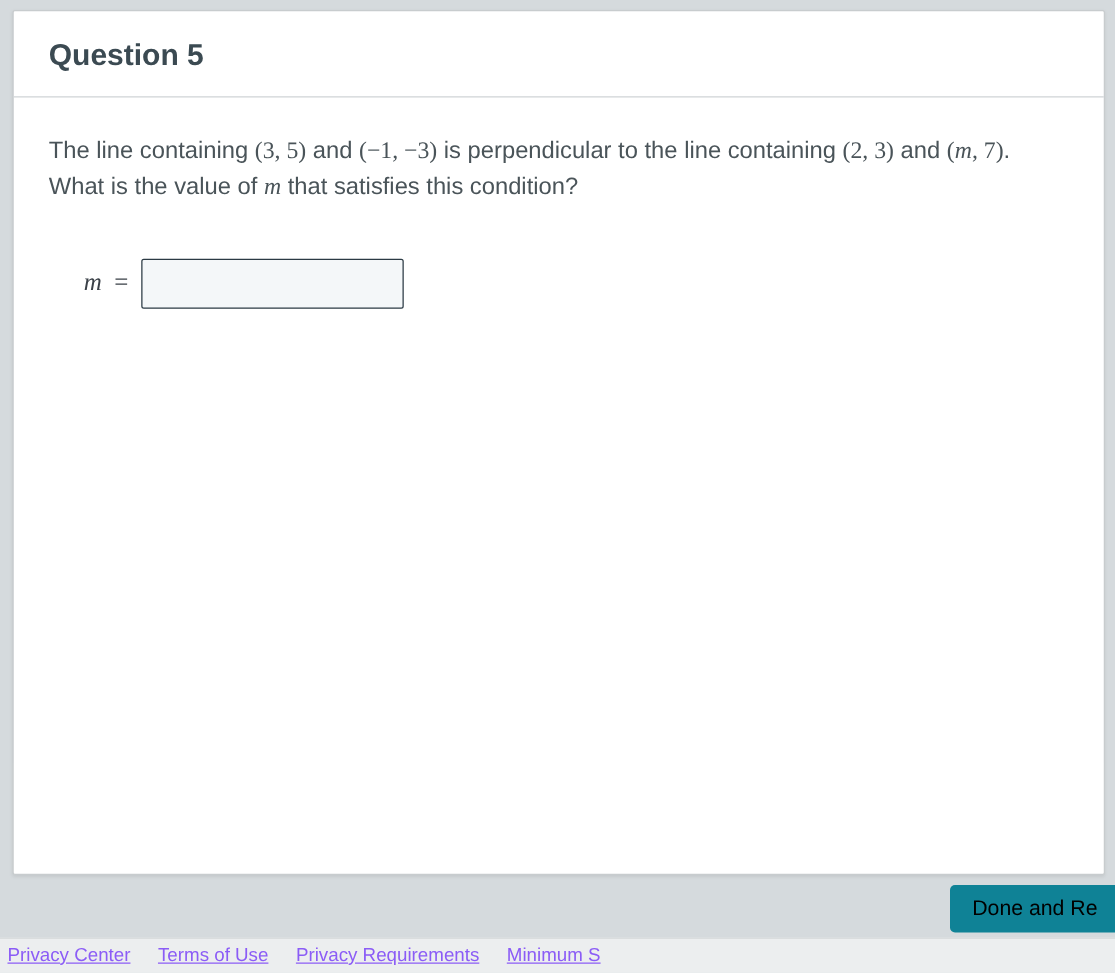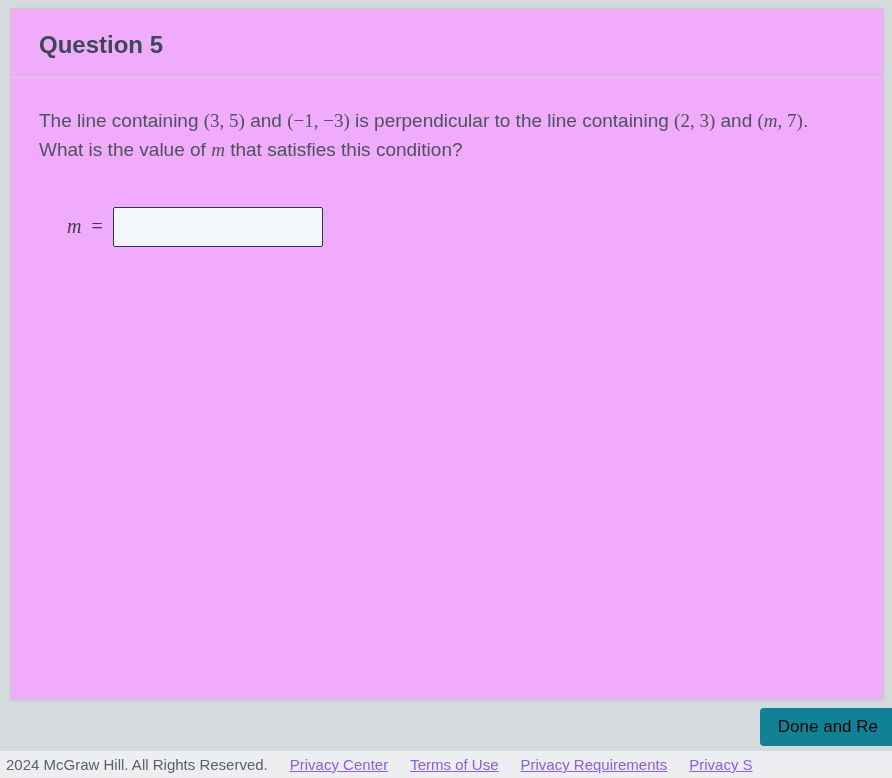--- a/index.html
+++ b/index.html
@@ -8,21 +8,21 @@
     font-family: Arial, Helvetica, sans-serif;
     background: #d5dadd;
     position: relative;
   }
   .card {
     position: absolute;
     left: 10px;
     top: 8px;
     width: 874px;
     height: 692px;
-    background: #f0abfc;
+    background: #ffffff;
     border: 1px solid #c8ccce;
     border-radius: 2px;
     box-shadow: 0 1px 3px rgba(0,0,0,0.08);
   }
   .header {
     padding: 22px 28px 18px 28px;
     border-bottom: 1px solid #cfd3d6;
   }
   .header h2 {
     font-size: 24px;
@@ -122,18 +122,17 @@
       <input type="text" value="" style="">
     </div>
   </div>
 </div>
 
 <button class="done-btn">
   <span>Done and Re</span>
 </button>
 
 <div class="footer">
-  <span class="copyright">2024 McGraw Hill. All Rights Reserved.</span>
   <a>Privacy Center</a>
   <a>Terms of Use</a>
   <a>Privacy Requirements</a>
-  <a>Privacy S</a>
+  <a>Minimum S</a>
 </div>
 
 </body></html>

